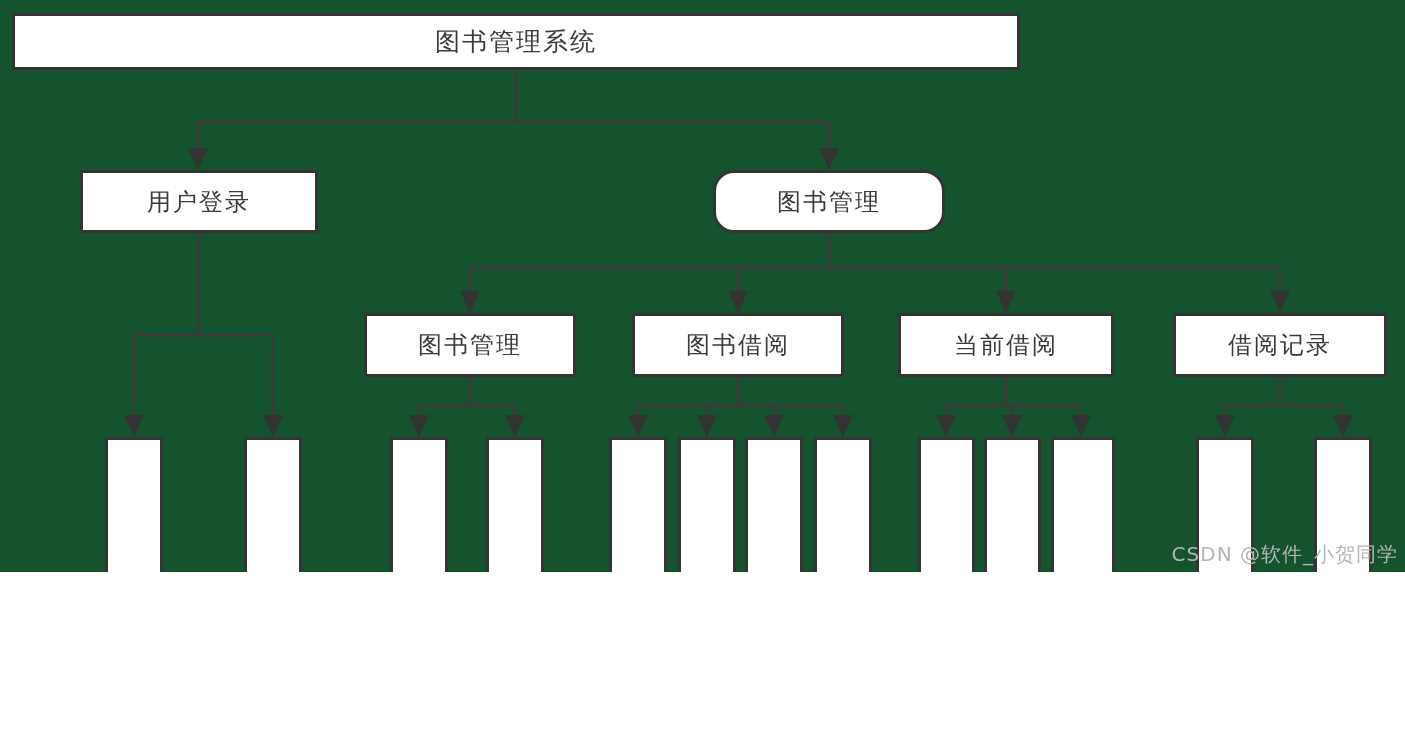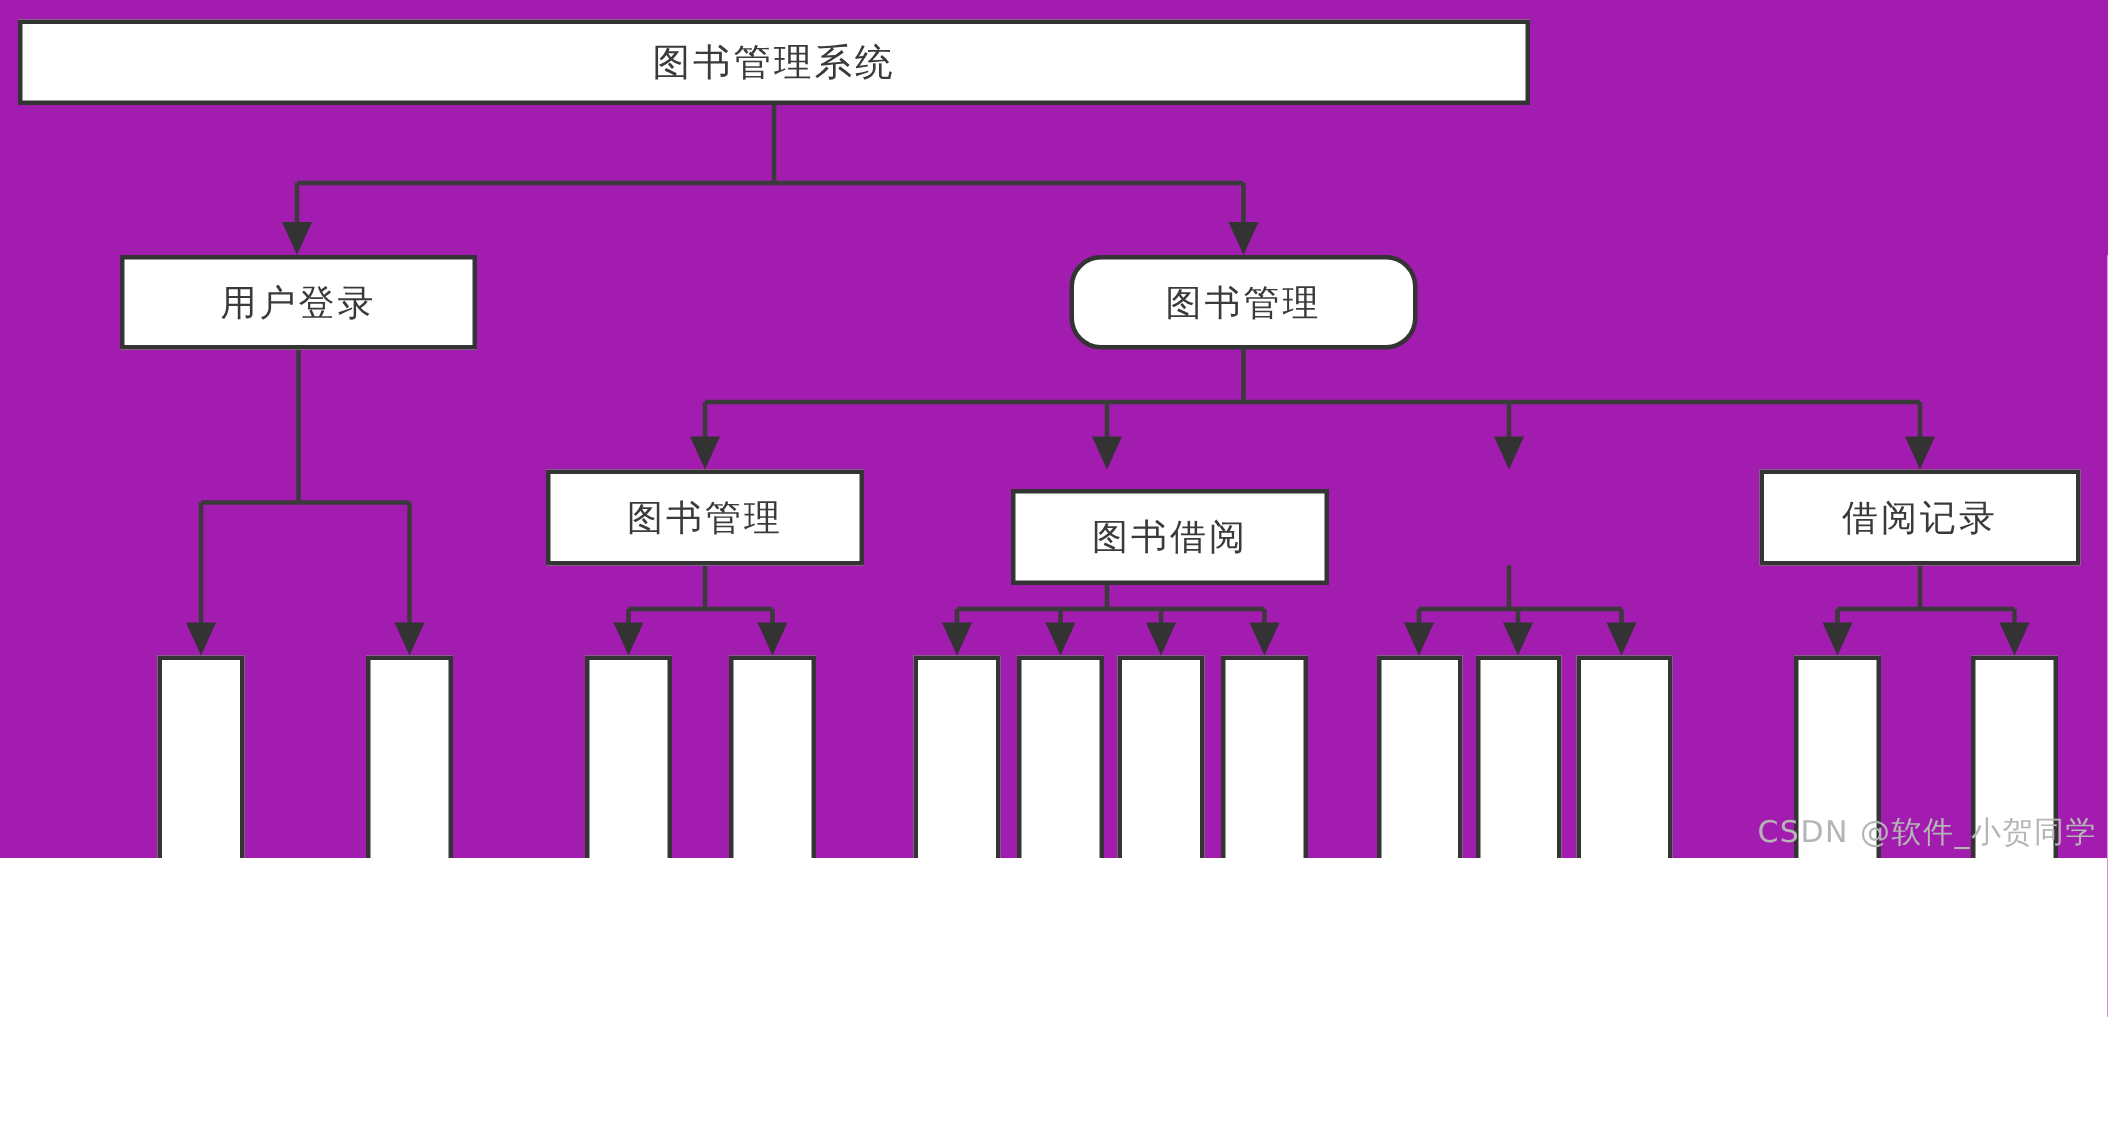--- a/index.html
+++ b/index.html
@@ -1,20 +1,20 @@
 <!DOCTYPE html>
 <html><head>
 <meta charset="utf-8">
 <style>
   html, body { margin: 0; padding: 0; background: #ffffff; }
   .canvas {
     position: relative;
     width: 1405px;
     height: 572px;
-    background: #a21caf;
+    background: #14532d;
     font-family: "DejaVu Sans", "Liberation Sans", sans-serif;
     overflow: hidden;
   }
   .connector-layer {
     position: absolute;
     left: 0; top: 0;
     width: 1405px; height: 747px;
     z-index: 1;
   }
   .connector-layer path {
@@ -112,22 +112,25 @@
   <div class="node hbox" style="left:80px; top:170px; width:238px; height:63px;">
     <span>用户登录</span>
   </div>
   <div class="node hbox" style="left:713px; top:170px; width:232px; height:63px;border-radius:21px;">
     <span>图书管理</span>
   </div>
 
   <div class="node hbox" style="left:364px; top:313px; width:212px; height:64px;">
     <span>图书管理</span>
   </div>
-  <div class="node hbox" style="left:632px; top:326px; width:212px; height:64px;margin-left:42px;">
+  <div class="node hbox" style="left:632px; top:313px; width:212px; height:64px;">
     <span>图书借阅</span>
+  </div>
+  <div class="node hbox" style="left:898px; top:313px; width:216px; height:64px;">
+    <span>当前借阅</span>
   </div>
   <div class="node hbox" style="left:1173px; top:313px; width:214px; height:64px;justify-content:center;">
     <span>借阅记录</span>
   </div>
 
   <div class="node vbox" style="left:105px; top:437px; width:58px; height:298px;">
     <span class="vlabel">用户登录</span>
   </div>
   <div class="node vbox" style="left:244px; top:437px; width:58px; height:298px;">
     <span class="vlabel">注销登录</span>

